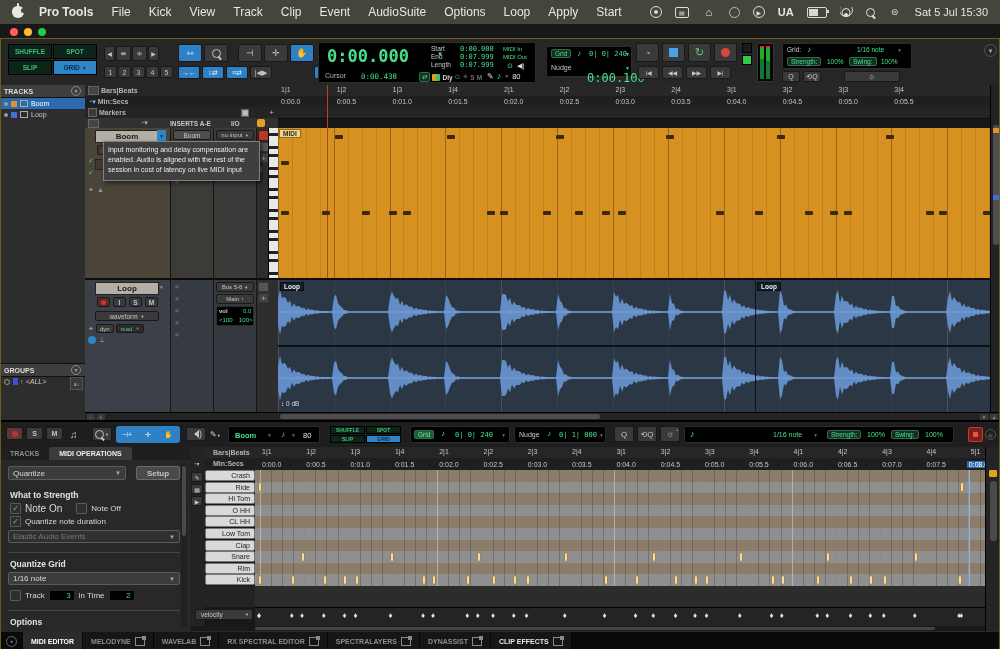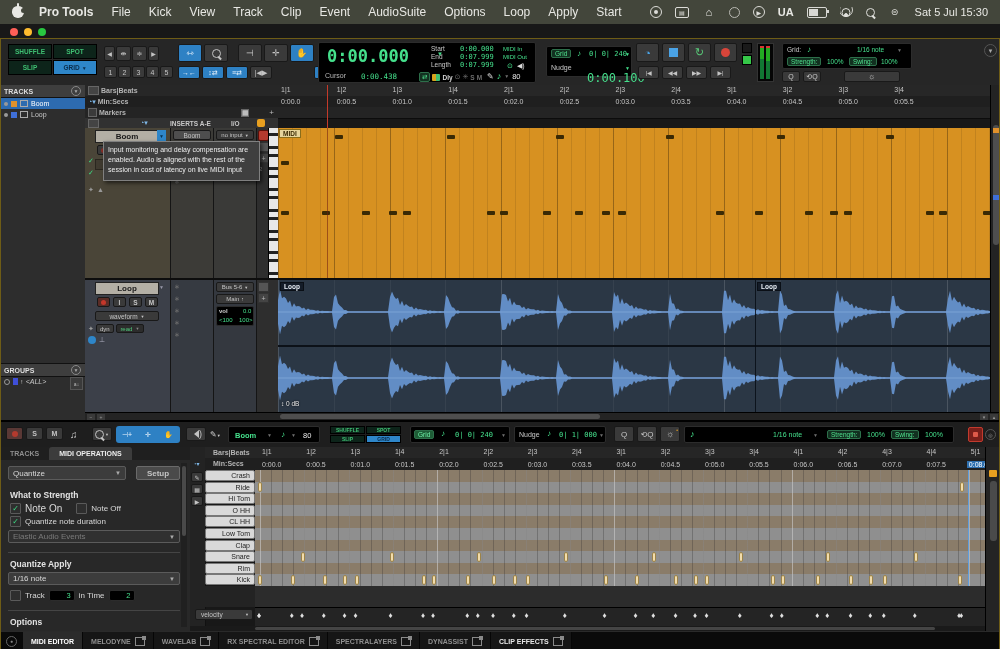--- a/index.html
+++ b/index.html
@@ -600,21 +600,21 @@
     </div>
     <div class="abs" style="left:10px;top:69px;display:flex;align-items:center;gap:4px;">
       <span class="cb">✓</span>
       <span style="font-size:8px;color:#d8d8d8;">Quantize note duration</span>
     </div>
     <div class="dd abs" style="left:8px;top:83px;width:172px;height:13px;background:#303030;color:#7a7a7a;">
         <span>Elastic Audio Events</span>
         <span class="car">▼</span>
       </div>
     <div class="abs" style="left:8px;top:105px;width:172px;height:1px;background:#454545;"></div>
-    <div class="hdg abs" style="left:10px;top:112px;">Quantize Apply</div>
+    <div class="hdg abs" style="left:10px;top:112px;">Quantize Grid</div>
     <div class="dd abs" style="left:8px;top:125px;width:172px;height:13px;">
         <span>1/16 note</span>
         <span class="car">▼</span>
       </div>
     <div class="abs" style="left:10px;top:143px;display:flex;align-items:center;gap:4px;">
       <span class="cb" style="color:transparent;">✓</span>
       <span style="font-size:8px;color:#d8d8d8;">Track</span>
       <span class="blk" style="width:26px;height:11px;display:flex;align-items:center;justify-content:flex-end;padding-right:3px;color:#45e08c;font-size:7.5px;">3</span>
       <span style="font-size:8px;color:#d8d8d8;">in Time</span>
       <span class="blk" style="width:26px;height:11px;display:flex;align-items:center;justify-content:flex-end;padding-right:3px;color:#45e08c;font-size:7.5px;">2</span>

